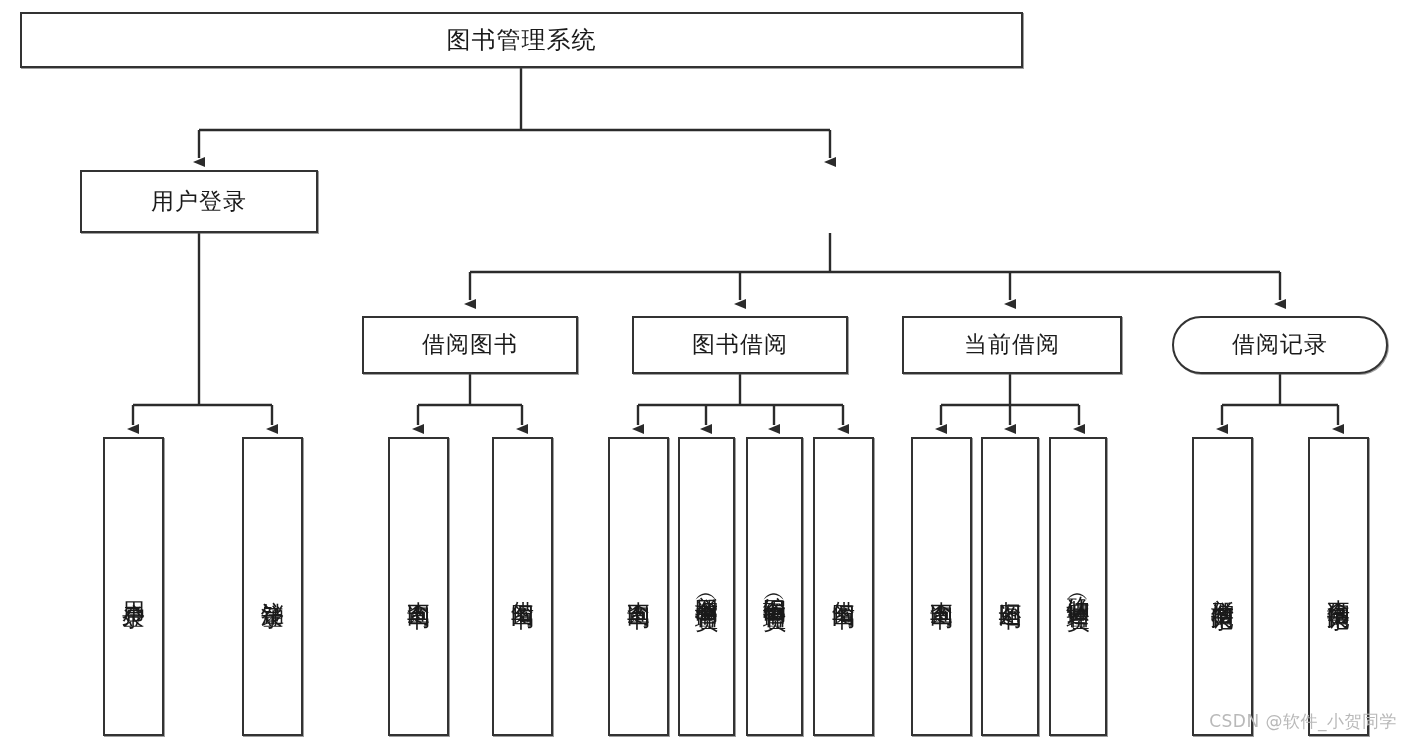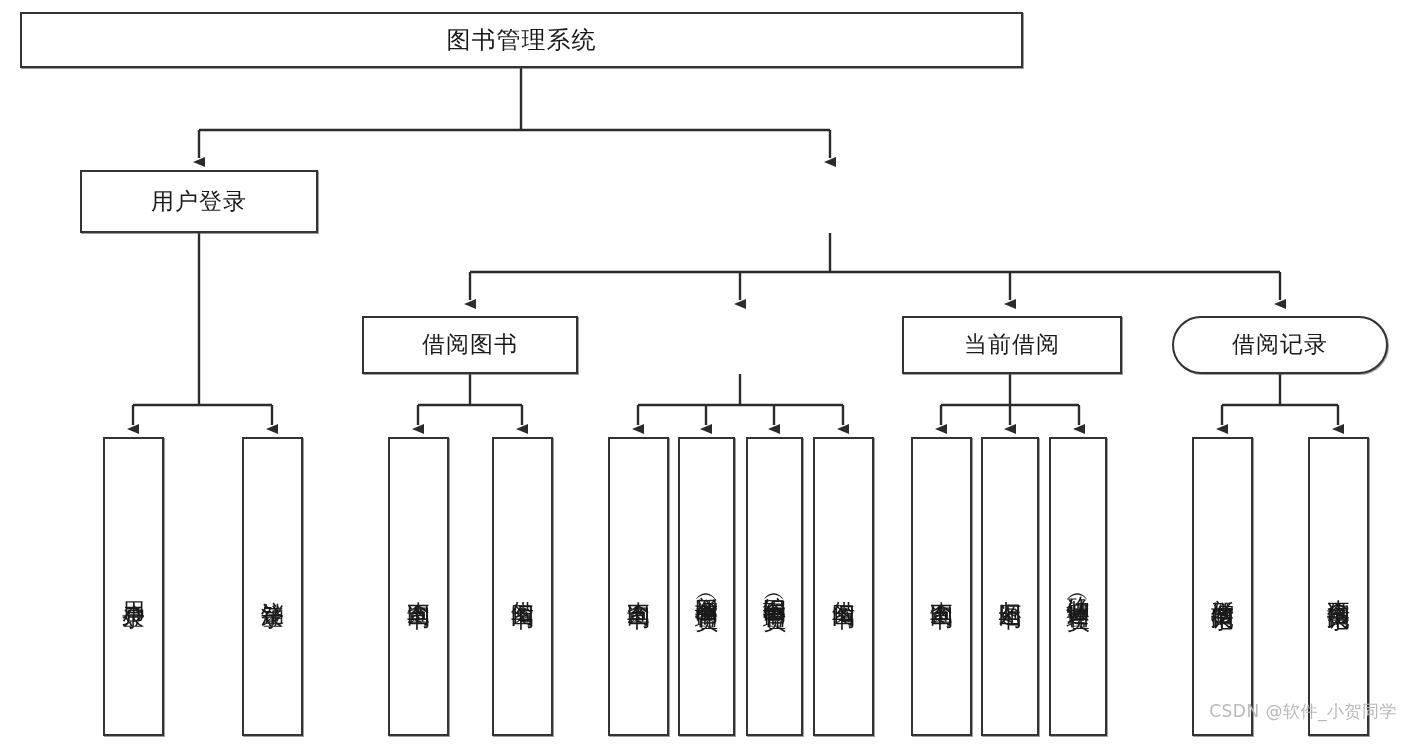--- a/index.html
+++ b/index.html
@@ -49,21 +49,21 @@
     letter-spacing: 2px;
     padding: 8px 0;
     text-align: center;
   }
   .root-box .node-horizontal {
     font-size: 24px;
   }
   #watermark {
     position: absolute;
     right: 8px;
-    bottom: 24px;
+    bottom: 14px;
     font-size: 17px;
     color: #b9b9b9;
     letter-spacing: 0.5px;
     white-space: nowrap;
     pointer-events: none;
   }
 </style>
 </head>
 <body>
 
@@ -123,20 +123,23 @@
     <span class="node-horizontal">图书管理系统</span>
   </div>
 
   <div class="node-box" style="left:80px; top:170px; width:238px; height:63px;">
     <span class="node-horizontal">用户登录</span>
   </div>
 
   <div class="node-box" style="left:362px; top:316px; width:216px; height:58px;">
     <span class="node-horizontal">借阅图书</span>
   </div>
+  <div class="node-box" style="left:632px; top:316px; width:216px; height:58px;">
+    <span class="node-horizontal">图书借阅</span>
+  </div>
   <div class="node-box" style="left:902px; top:316px; width:220px; height:58px;">
     <span class="node-horizontal">当前借阅</span>
   </div>
   <div class="node-box" style="left:1172px; top:316px; width:216px; height:58px;border-radius:29px;">
     <span class="node-horizontal">借阅记录</span>
   </div>
 
   <div class="node-box" style="left:103px; top:437px; width:61px; height:299px;">
     <span class="node-vertical">用户登录</span>
   </div>

